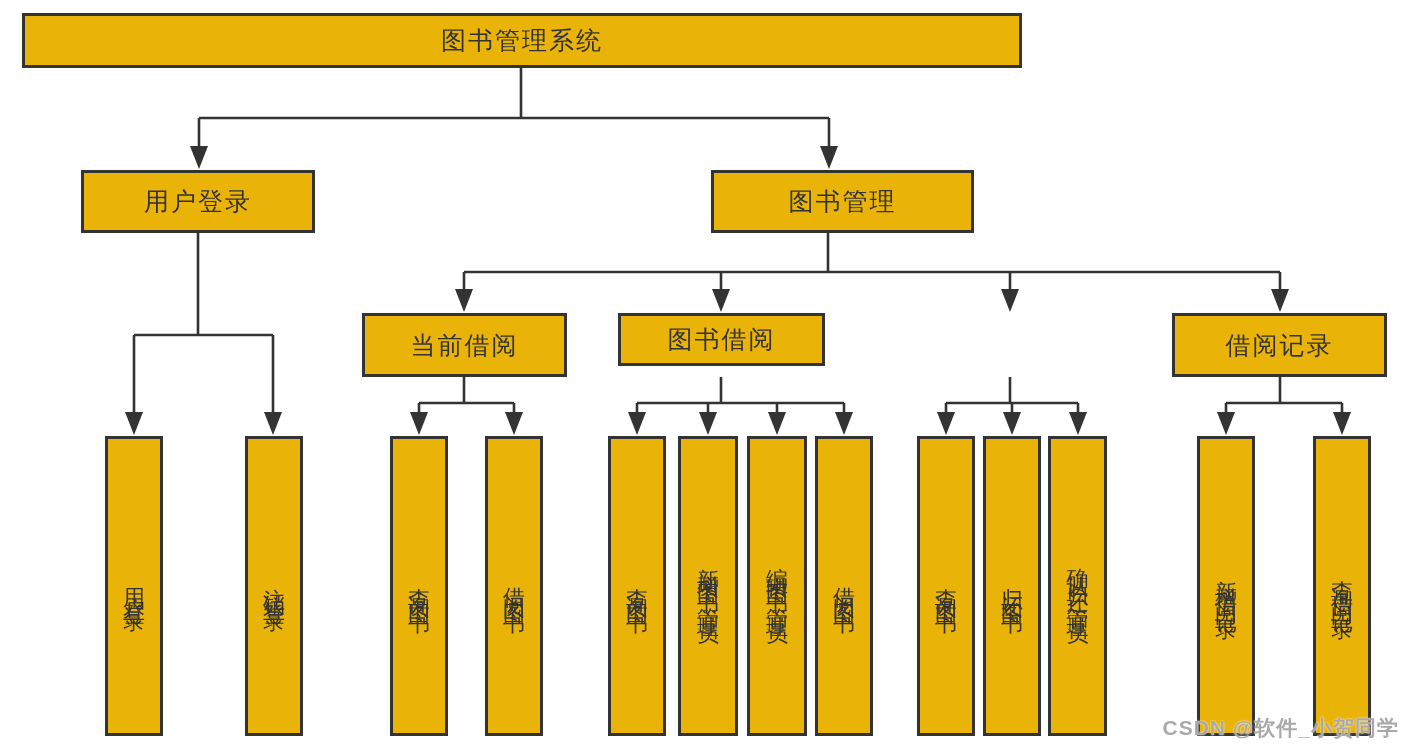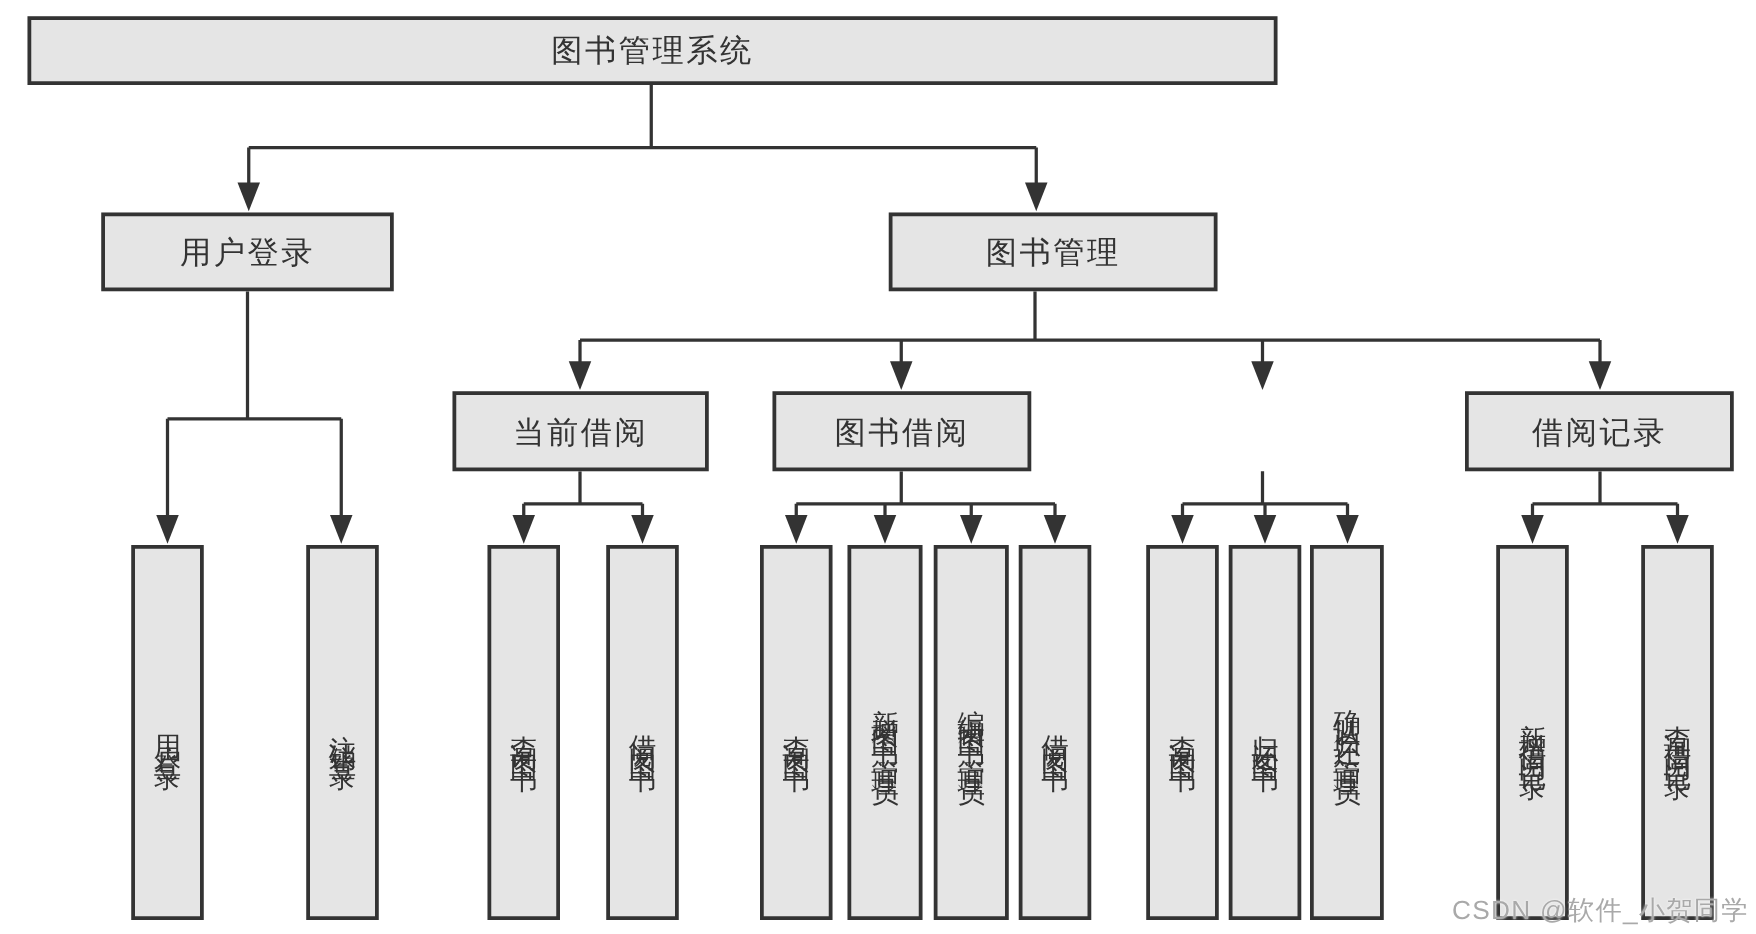--- a/index.html
+++ b/index.html
@@ -2,35 +2,36 @@
 <html><head>
 <meta charset="utf-8">
 <style>
   html,body{margin:0;padding:0;background:#ffffff;}
   .stage{
     position:relative;width:1405px;height:747px;background:#ffffff;
     font-family:"Liberation Sans","DejaVu Sans",sans-serif;overflow:hidden;
   }
   .box{
     position:absolute;box-sizing:border-box;border:3px solid #333333;
-    background:#e5e5e5;display:flex;align-items:center;justify-content:center;
+    background:#eab308;display:flex;align-items:center;justify-content:center;
     color:#333333;
   }
   .box.h span{font-size:25px;letter-spacing:2px;white-space:nowrap;}
   .box.v span{
     writing-mode:vertical-rl;text-orientation:mixed;
     font-size:22px;line-height:1;letter-spacing:8px;
   }
   svg.connectors{position:absolute;left:0;top:0;width:1405px;height:747px;}
   svg.connectors path{stroke:#333333;stroke-width:2.6;fill:none;}
   svg.connectors polygon{fill:#333333;stroke:none;}
   .watermark{
     position:absolute;right:6px;bottom:5px;font-size:21px;color:#a9a9a9;
     letter-spacing:1px;white-space:nowrap;
     text-shadow:0 0 2px #ffffff;
+    font-weight:bold;
   }
 </style>
 </head>
 <body>
 
 <div class="stage">
 
   <svg class="connectors" viewBox="0 0 1405 747" aria-hidden="true">
 
     <g>
@@ -88,21 +89,21 @@
   <div class="box h" style="left:81px;top:170px;width:234px;height:63px">
     <span>用户登录</span>
   </div>
   <div class="box h" style="left:711px;top:170px;width:263px;height:63px">
     <span>图书管理</span>
   </div>
 
   <div class="box h" style="left:362px;top:313px;width:205px;height:64px">
     <span>当前借阅</span>
   </div>
-  <div class="box h" style="left:618px;top:313px;width:207px;height:64px">
+  <div class="box h" style="left:618px;top:313px;width:207px;height:53px">
     <span>图书借阅</span>
   </div>
   <div class="box h" style="left:1172px;top:313px;width:215px;height:64px">
     <span>借阅记录</span>
   </div>
 
   <div class="box v" style="left:105px;top:436px;width:58px;height:300px">
     <span>用户登录</span>
   </div>
   <div class="box v" style="left:245px;top:436px;width:58px;height:300px">

